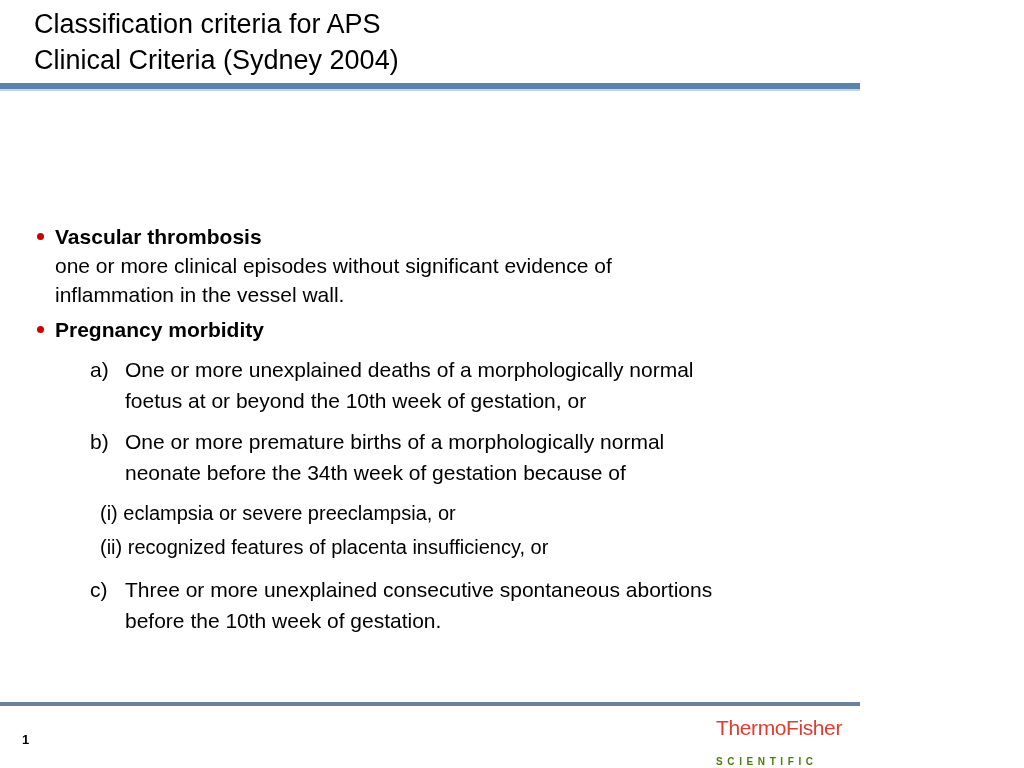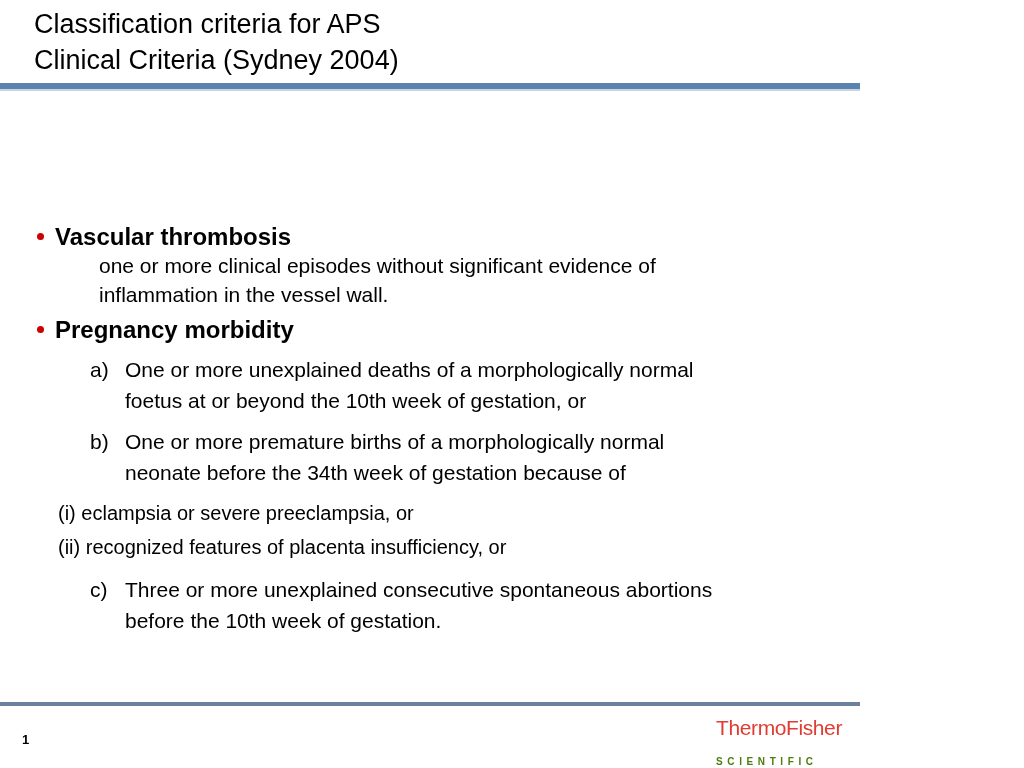--- a/index.html
+++ b/index.html
@@ -87,31 +87,30 @@
   .bullet-dot {
     position: absolute;
     left: 37px;
     top: 11px;
     width: 7px;
     height: 7px;
     border-radius: 50%;
     background: #cc0000;
   }
   .bullet-head {
-    font-size: 24px;
+    font-size: 21px;
     line-height: 29px;
     font-weight: bold;
     color: #000000;
   }
   .bullet-sub {
     padding-left: 55px;
     font-size: 21px;
     line-height: 29px;
     color: #000000;
-    margin-left: 44px;
   }
   .bullet-sub div {
     white-space: nowrap;
   }
 
   .gap-sm { height: 6px; }
 
   
   .alpha-item {
     position: relative;
@@ -128,21 +127,21 @@
   }
   .alpha-text {
     font-size: 21px;
     line-height: 31px;
     color: #000000;
   }
   .alpha-text div { white-space: nowrap; }
 
   
   .roman-list {
-    padding-left: 58px;
+    padding-left: 100px;
     margin-top: 8px;
   }
   .roman-item {
     font-size: 20px;
     line-height: 34px;
     color: #000000;
     white-space: nowrap;
   }
 
   

